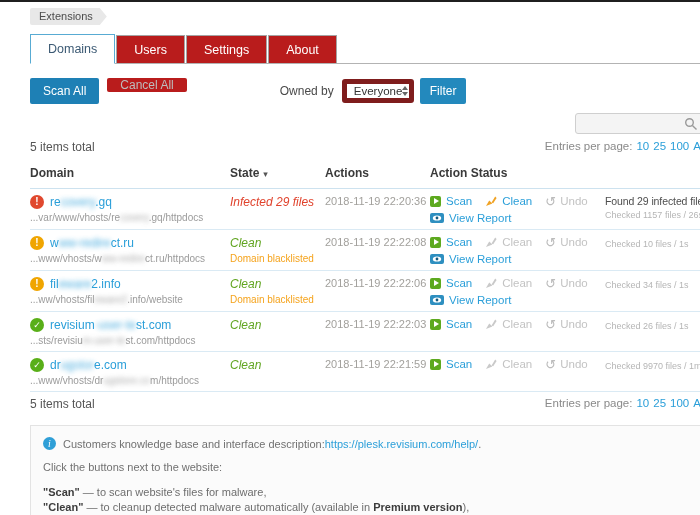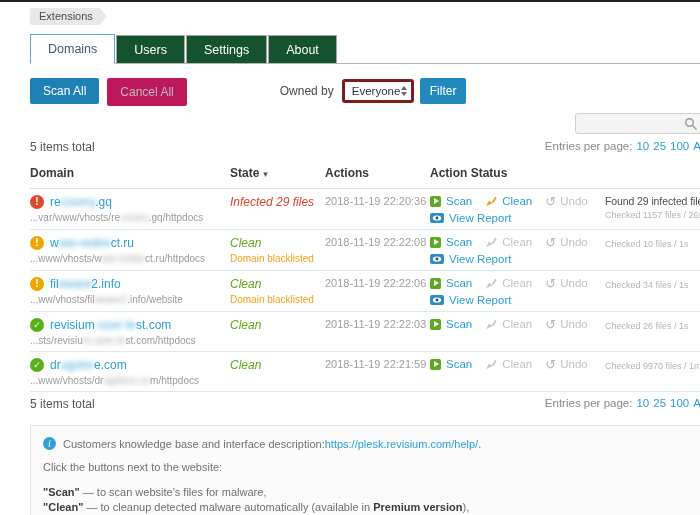--- a/index.html
+++ b/index.html
@@ -17,38 +17,38 @@
     display:inline-block; background:#e8e8e8; color:#4c4c4c; font-size:11px;
     height:17px; line-height:17px; padding:0 14px 0 9px;
     clip-path:polygon(0 0, calc(100% - 7px) 0, 100% 50%, calc(100% - 7px) 100%, 0 100%);
     border-radius:2px 0 0 2px; cursor:pointer;
   }
 
   
   .tabs { margin:8px 0 0 30px; border-bottom:1px solid #b3b3b3; width:676px; }
   .tab {
     display:inline-block; vertical-align:bottom; padding:7px 17px 6px;
-    font-size:12.5px; background:#14532d; color:#fff; cursor:pointer;
+    font-size:12.5px; background:#b91c1c; color:#fff; cursor:pointer;
     border:1px solid #a4a4a4; border-bottom:none; margin-right:1px;
   }
   .tab.active {
     background:#fff; color:#3c5a74; border:1px solid #58abd3;
     border-bottom:1px solid #fff; margin-bottom:-1px; padding-bottom:7px;
   }
 
   
   .toolbar { margin:14px 0 0 30px; height:26px; display:flex; align-items:flex-start; }
   .btn { border:none; border-radius:2px; font-family:inherit; font-size:12px; cursor:pointer; }
   .btn-primary { background:#1e80b5; color:#fff; padding:6px 13px; }
-  .btn-disabled { background:#be185d; color:#bdbdbd; padding:7px 13px; margin-left:8px; cursor:default; }
+  .btn-disabled { background:#b91c1c; color:#bdbdbd; padding:0 13px; margin-left:8px; cursor:default; }
   .owned-wrap { margin-left:93px; display:flex; align-items:center; }
   .owned-label { font-size:12px; color:#4a4a4a; margin-right:8px; }
   .select {
     position:relative; display:inline-flex; align-items:center; justify-content:space-between;
-    width:72px; height:24px; border:3px solid #7f1d1d; border-radius:3px;
+    width:72px; height:24px; border:5px solid #7f1d1d; border-radius:3px;
     background:#fff; font-size:11.5px; color:#333; padding:0 4px 0 7px; cursor:pointer;
   }
   .spinner { display:flex; flex-direction:column; gap:2px; }
   .spinner i { display:block; width:0; height:0; border-left:3px solid transparent; border-right:3px solid transparent; }
   .spinner .up { border-bottom:4px solid #666; }
   .spinner .dn { border-top:4px solid #666; }
   .btn-filter { margin-left:6px; padding:6px 10px; background:#2389bd; }
 
   
   .search-row { margin-top:9px; height:22px; position:relative; }

